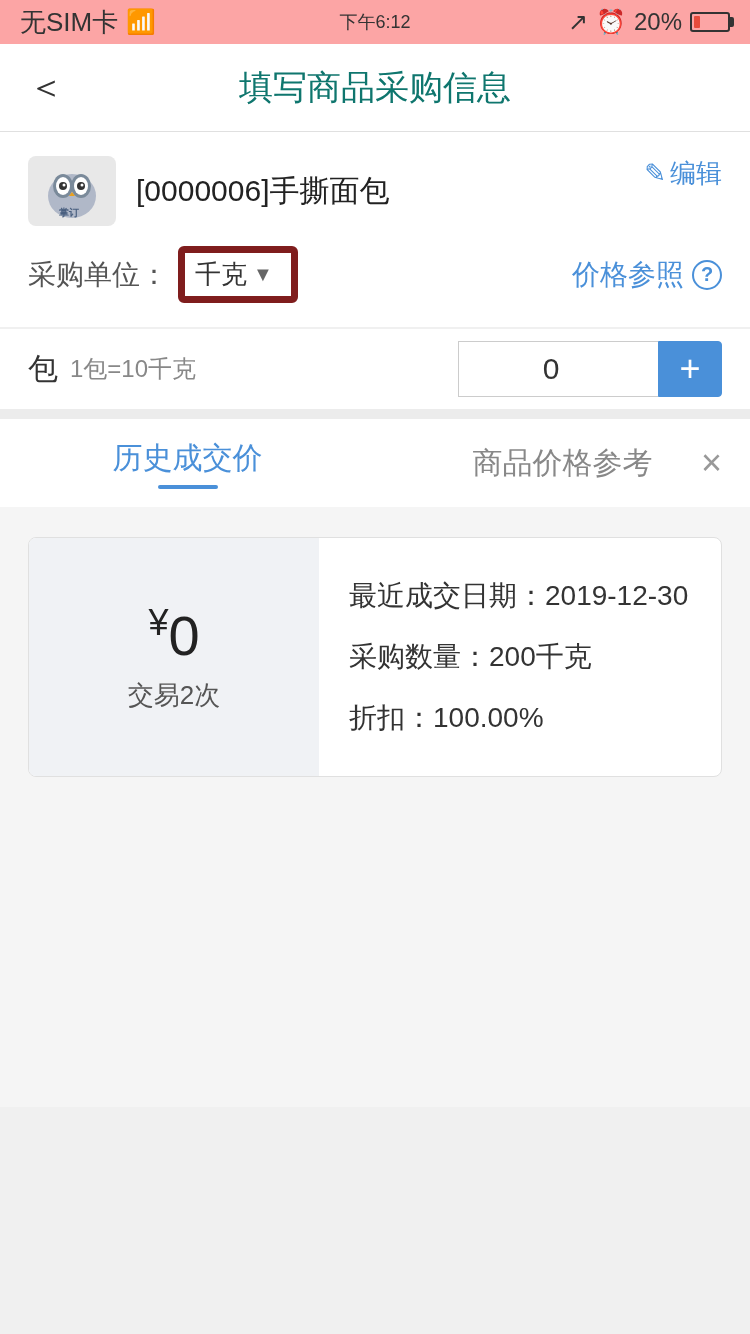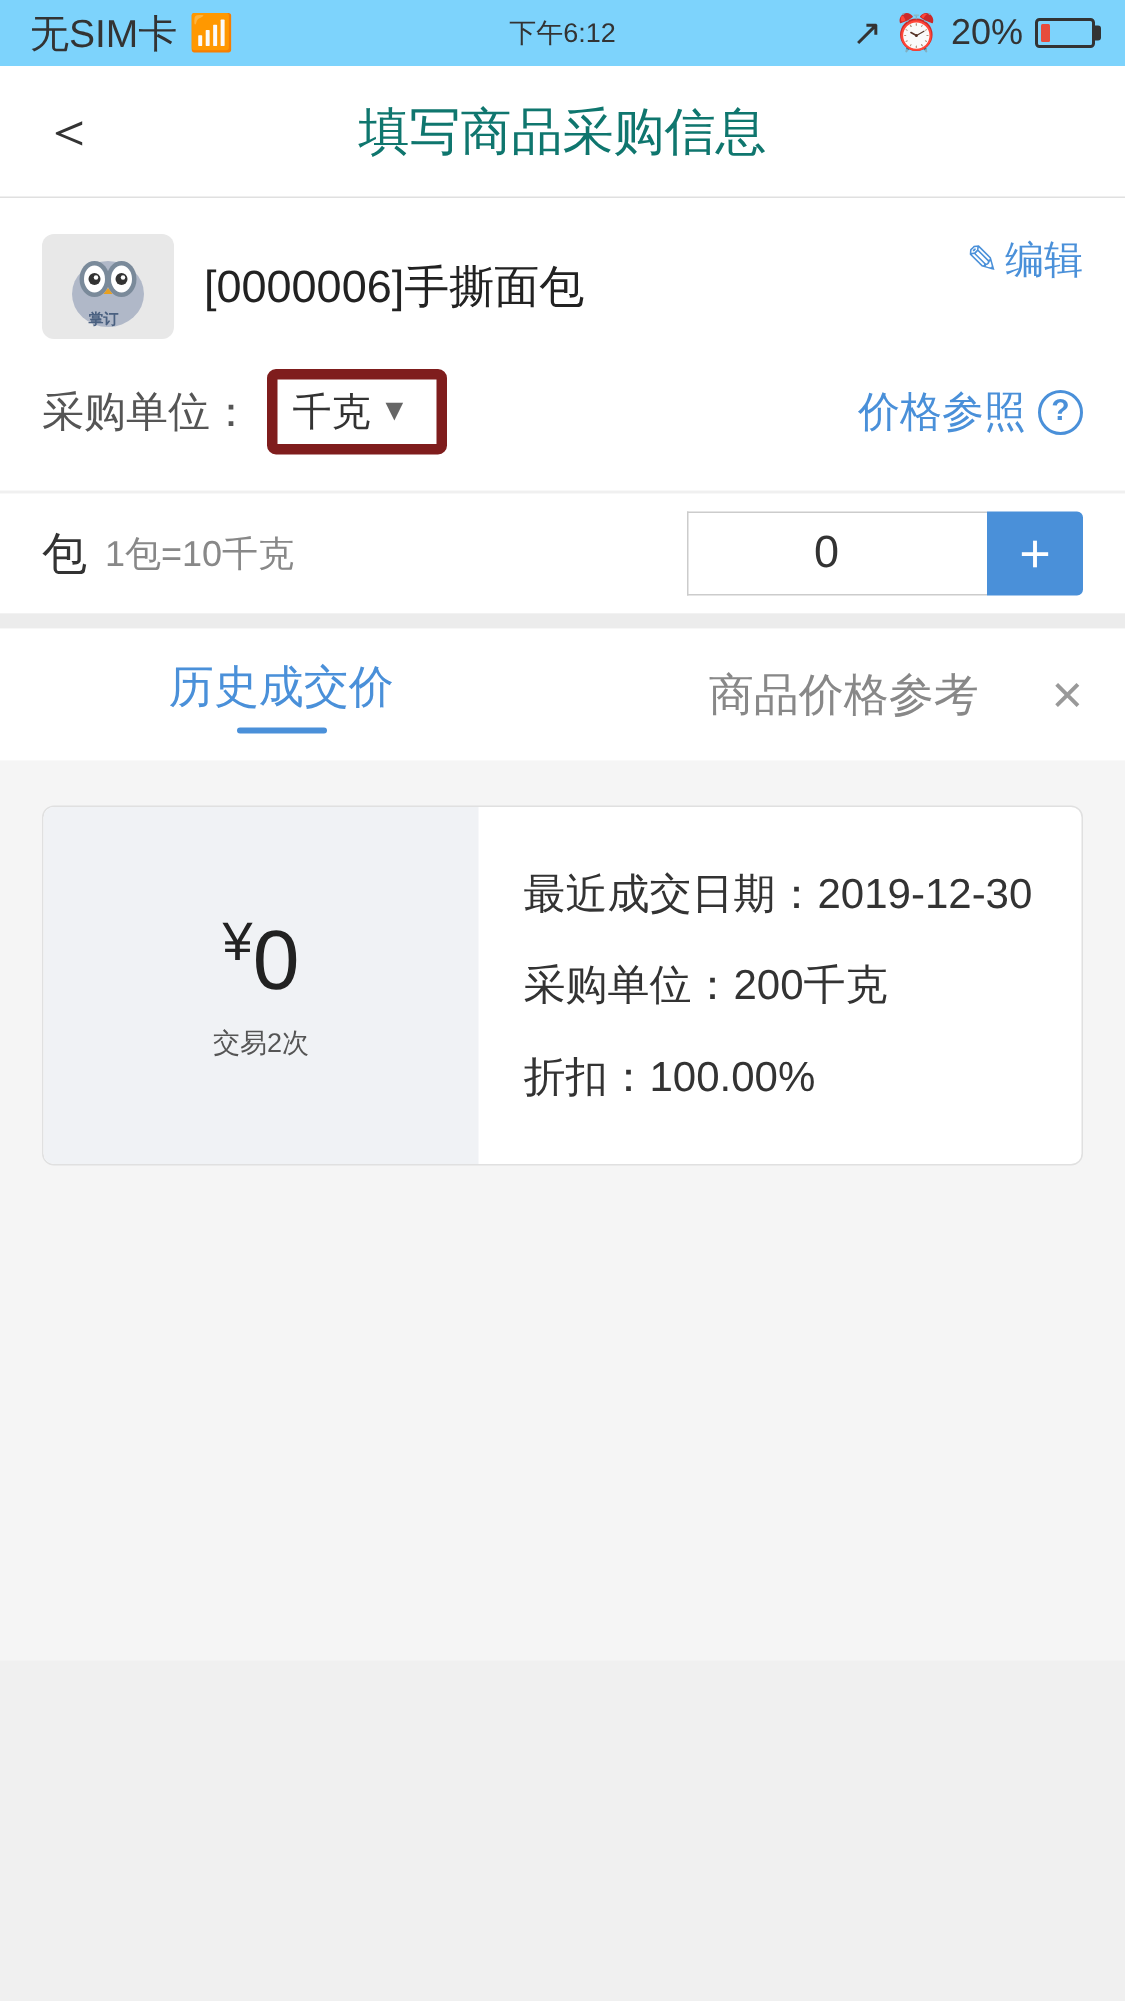--- a/index.html
+++ b/index.html
@@ -9,21 +9,21 @@
       min-height: 1334px;
       font-family: -apple-system, "PingFang SC", "Microsoft YaHei", sans-serif;
       background: #f0f0f0;
       overflow-x: hidden;
     }
 
     
     .status-bar {
       width: 750px;
       height: 44px;
-      background: #7dd3fc;
+      background: #fca5a5;
       display: flex;
       align-items: center;
       justify-content: space-between;
       padding: 0 20px;
     }
     .status-left {
       font-size: 26px;
       color: #333;
       display: flex;
       align-items: center;
@@ -322,21 +322,21 @@
     .price-amount {
       font-size: 56px;
       color: #222;
       font-weight: 500;
     }
     .price-amount span.currency {
       font-size: 36px;
       vertical-align: super;
     }
     .price-trade-count {
-      font-size: 18px;
+      font-size: 26px;
       color: #555;
       margin-top: 10px;
     }
     .price-right-panel {
       flex: 1;
       padding: 36px 30px;
       display: flex;
       flex-direction: column;
       gap: 16px;
     }
@@ -450,17 +450,17 @@
 
   <div class="price-card">
     <div class="price-left-panel">
       <div class="price-amount">
         <span class="currency">¥</span><span>0</span>
       </div>
       <div class="price-trade-count">交易2次</div>
     </div>
     <div class="price-right-panel">
       <div class="price-detail-row">最近成交日期：2019-12-30</div>
-      <div class="price-detail-row">采购单位：200千克</div>
+      <div class="price-detail-row">采购数量：200千克</div>
       <div class="price-detail-row">折扣：100.00%</div>
     </div>
   </div>
 </div>
 
 </body></html>

